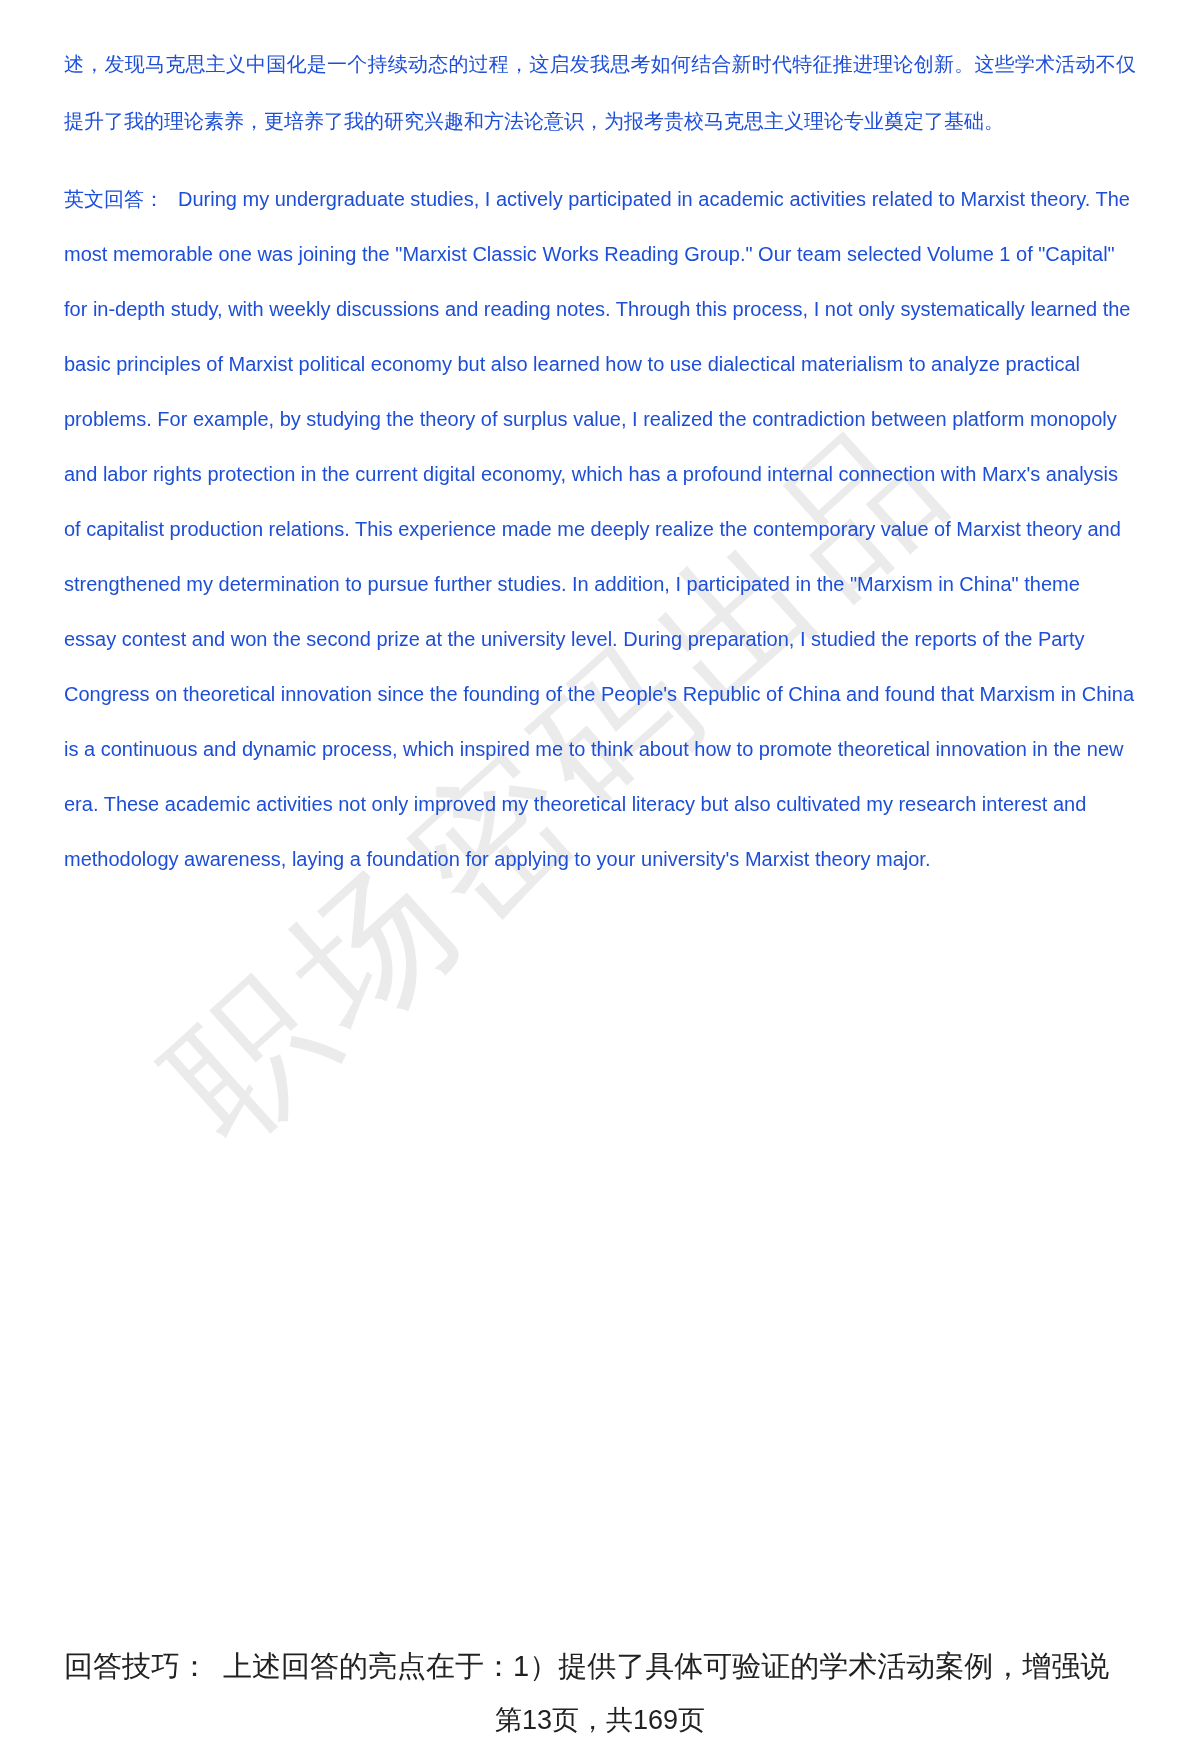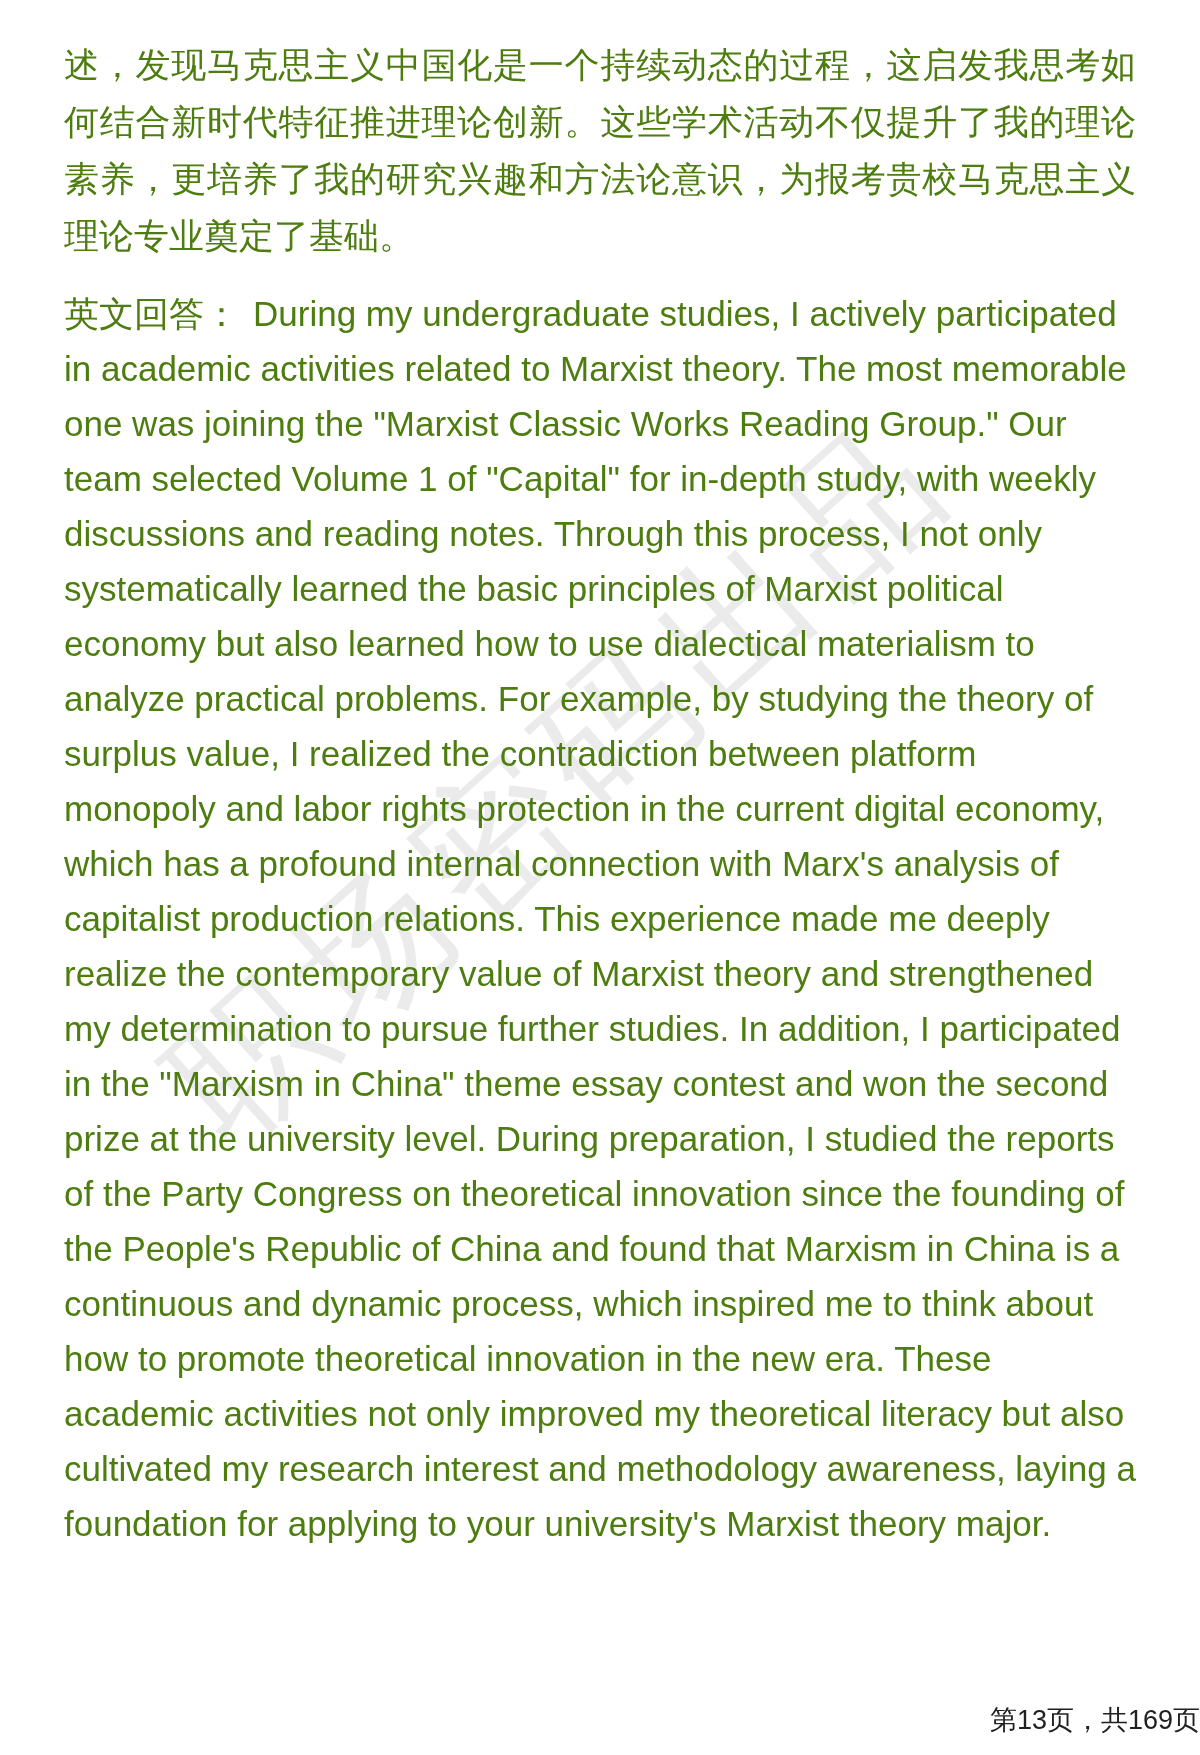--- a/index.html
+++ b/index.html
@@ -29,22 +29,22 @@
     white-space: nowrap;
     pointer-events: none;
     z-index: 0;
   }
   .content {
     position: relative;
     z-index: 1;
     padding: 36px 64px 0 64px;
   }
   .para {
-    font-size: 35px;
-    color: #4d7c0f;
+    font-size: 20px;
+    color: #1d4ed8;
   }
   .para.cn {
     line-height: 57px;
     text-align: justify;
   }
   .para.en {
     margin-top: 22px;
     line-height: 55px;
     text-align: left;
   }
@@ -62,21 +62,21 @@
     line-height: 57px;
     white-space: nowrap;
     overflow: hidden;
   }
   .footer {
     position: absolute;
     z-index: 1;
     left: 0;
     right: 0;
     top: 1702px;
-    text-align: right;
+    text-align: center;
     font-size: 27px;
     color: #212121;
   }
 </style>
 </head>
 <body>
 
 <div class="page">
 
   <div class="watermark">职场密码出品</div>
@@ -84,16 +84,19 @@
   <div class="content">
 
     <p class="para cn">述，发现马克思主义中国化是一个持续动态的过程，这启发我思考如何结合新时代特征推进理论创新。这些学术活动不仅提升了我的理论素养，更培养了我的研究兴趣和方法论意识，为报考贵校马克思主义理论专业奠定了基础。</p>
 
     <p class="para en">
       <span class="inline-label">英文回答：</span><span>During my undergraduate studies, I actively participated in academic activities related to Marxist theory. The most memorable one was joining the "Marxist Classic Works Reading Group." Our team selected Volume 1 of "Capital" for in-depth study, with weekly discussions and reading notes. Through this process, I not only systematically learned the basic principles of Marxist political economy but also learned how to use dialectical materialism to analyze practical problems. For example, by studying the theory of surplus value, I realized the contradiction between platform monopoly and labor rights protection in the current digital economy, which has a profound internal connection with Marx's analysis of capitalist production relations. This experience made me deeply realize the contemporary value of Marxist theory and strengthened my determination to pursue further studies. In addition, I participated in the "Marxism in China" theme essay contest and won the second prize at the university level. During preparation, I studied the reports of the Party Congress on theoretical innovation since the founding of the People's Republic of China and found that Marxism in China is a continuous and dynamic process, which inspired me to think about how to promote theoretical innovation in the new era. These academic activities not only improved my theoretical literacy but also cultivated my research interest and methodology awareness, laying a foundation for applying to your university's Marxist theory major.</span>
     </p>
 
   </div>
 
+  <p class="tips">
+    <span class="inline-label">回答技巧：</span><span>上述回答的亮点在于：1）提供了具体可验证的学术活动案例，增强说</span>
+  </p>
 
   <div class="footer">第13页，共169页</div>
 
 </div>
 
 </body></html>

